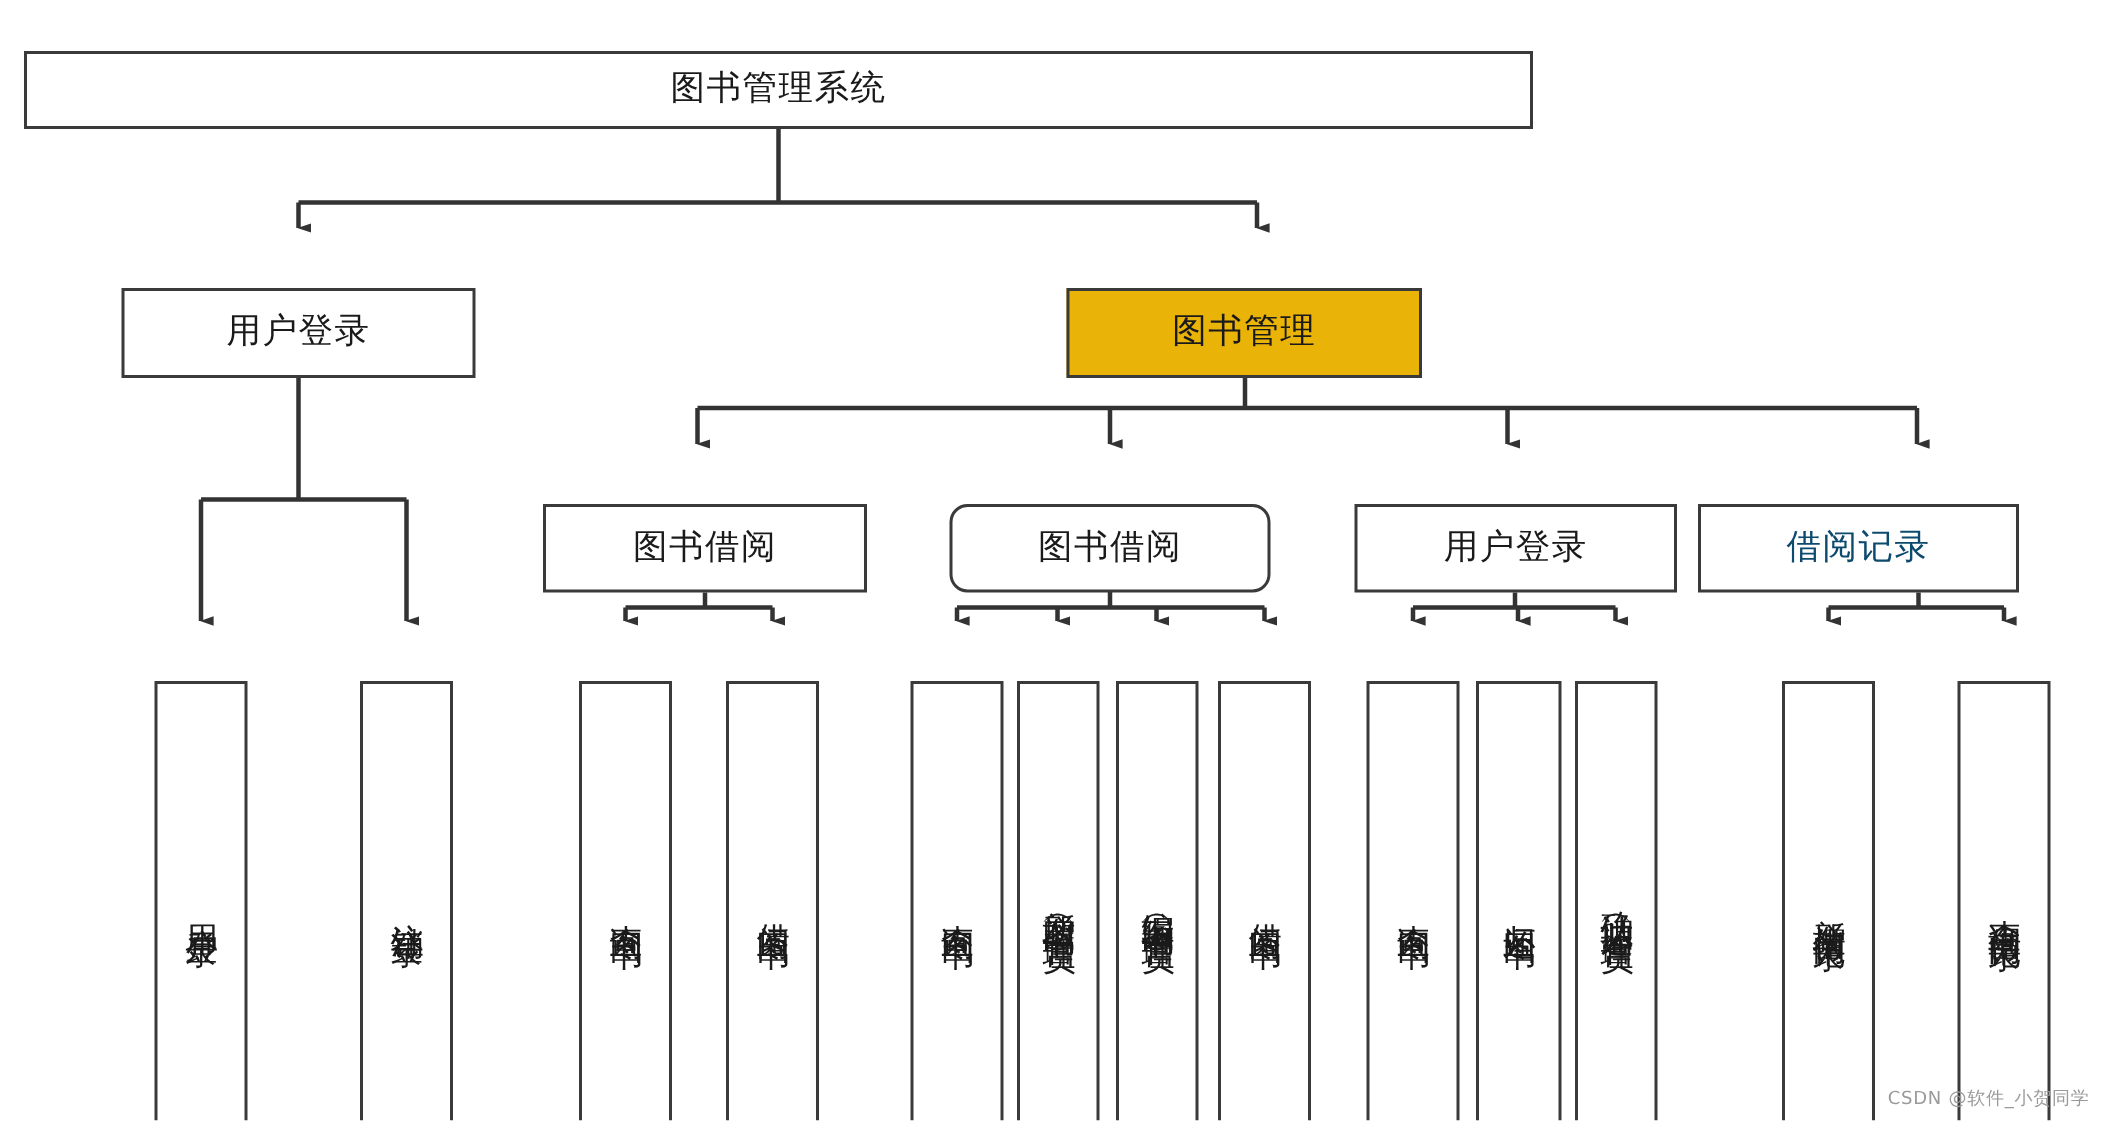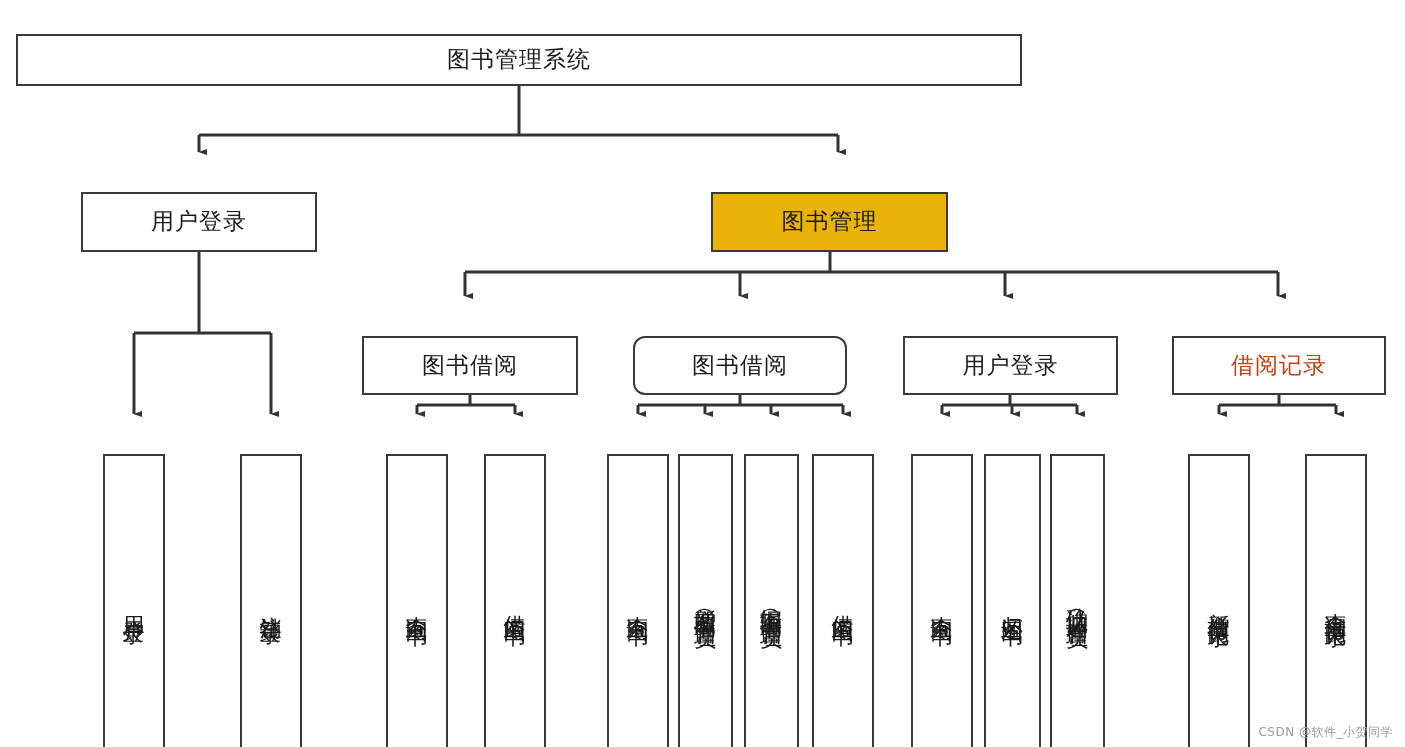--- a/index.html
+++ b/index.html
@@ -139,21 +139,21 @@
 
   <div class="node horiz" style="left: 362px; top: 316px; width: 216px; height: 59px; border-color: rgb(58, 58, 58); background: rgb(255, 255, 255); color: rgb(26, 26, 26);">
     <span class="node-label">图书借阅</span>
   </div>
   <div class="node horiz" style="left: 633px; top: 316px; width: 214px; height: 59px; border-color: rgb(58, 58, 58); background: rgb(255, 255, 255); color: rgb(26, 26, 26); border-radius: 12px;">
     <span class="node-label">图书借阅</span>
   </div>
   <div class="node horiz" style="left: 903px; top: 316px; width: 215px; height: 59px; border-color: rgb(58, 58, 58); background: rgb(255, 255, 255); color: rgb(26, 26, 26);">
     <span class="node-label">用户登录</span>
   </div>
-  <div class="node horiz" style="left: 1172px; top: 316px; width: 214px; height: 59px; border-color: rgb(58, 58, 58); background: rgb(255, 255, 255); color: #c2410c;">
+  <div class="node horiz" style="left: 1132px; top: 316px; width: 214px; height: 59px; border-color: rgb(58, 58, 58); background: rgb(255, 255, 255); color: #0c4a6e;">
     <span class="node-label">借阅记录</span>
   </div>
 
   <div class="node vert" style="left: 103px; top: 434px; width: 62px; height: 299px; border-color: rgb(58, 58, 58); background: rgb(255, 255, 255); color: rgb(26, 26, 26);">
     <span class="node-label">用户登录</span>
   </div>
   <div class="node vert" style="left: 240px; top: 434px; width: 62px; height: 299px; border-color: rgb(58, 58, 58); background: rgb(255, 255, 255); color: rgb(26, 26, 26);">
     <span class="node-label">注销登录</span>
   </div>
   <div class="node vert" style="left: 386px; top: 434px; width: 62px; height: 299px; border-color: rgb(58, 58, 58); background: rgb(255, 255, 255); color: rgb(26, 26, 26);">

